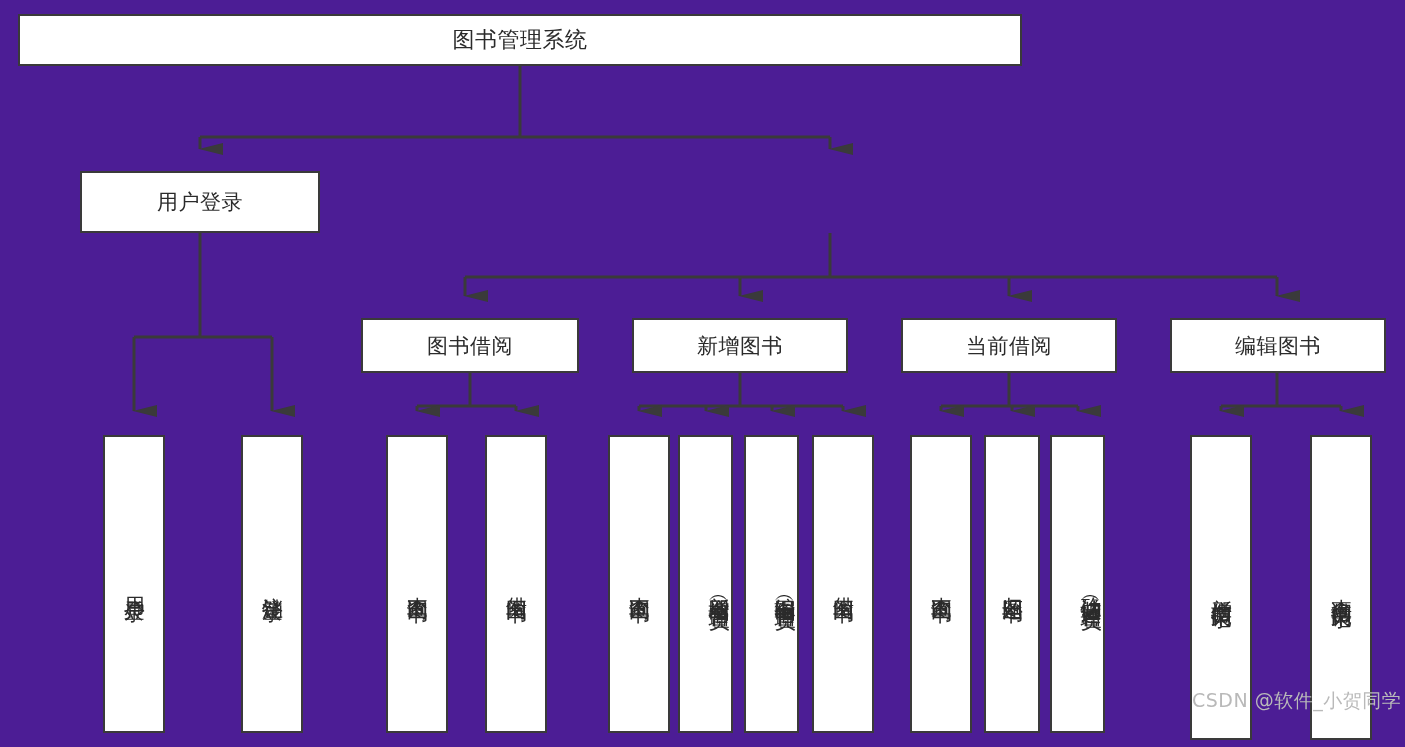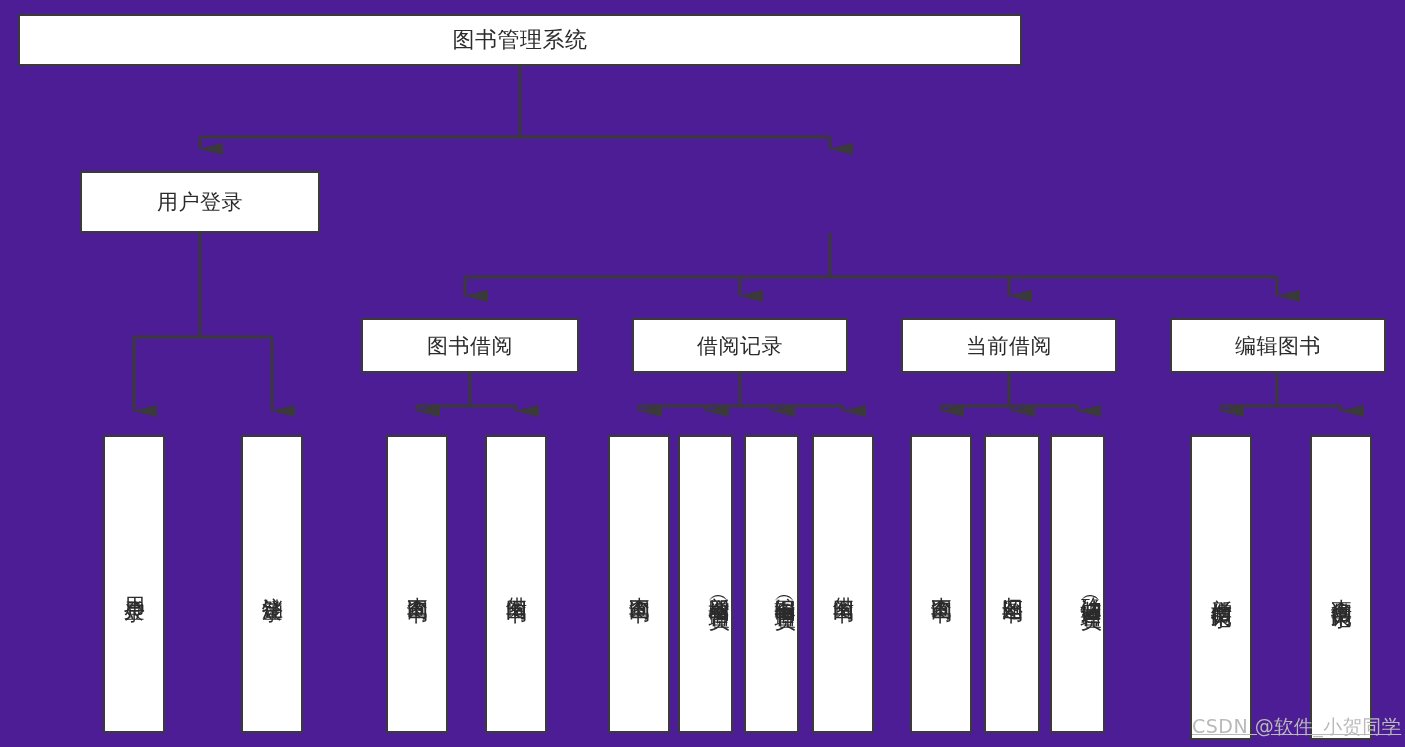--- a/index.html
+++ b/index.html
@@ -119,33 +119,33 @@
       <path d="M 1221 406 L 1221 411" marker-end="url(#arrow)"></path>
       <path d="M 1341 406 L 1341 411" marker-end="url(#arrow)"></path>
     </g>
   </svg>
 
   <div class="node h root" style="left: 18px; top: 14px; width: 1004px; height: 52px;">图书管理系统</div>
 
   <div class="node h" style="left: 80px; top: 171px; width: 240px; height: 62px;">用户登录</div>
 
   <div class="node h" style="left: 361px; top: 318px; width: 218px; height: 55px;">图书借阅</div>
-  <div class="node h" style="left: 632px; top: 318px; width: 216px; height: 55px;">借阅记录</div>
+  <div class="node h" style="left: 632px; top: 318px; width: 216px; height: 55px;">新增图书</div>
   <div class="node h" style="left: 901px; top: 318px; width: 216px; height: 55px;">当前借阅</div>
   <div class="node h" style="left: 1170px; top: 318px; width: 216px; height: 55px;">编辑图书</div>
 
   <div class="node v mid" style="left: 103px; top: 435px; width: 62px; height: 298px;">用户登录</div>
   <div class="node v mid" style="left: 241px; top: 435px; width: 62px; height: 298px;">注销登录</div>
   <div class="node v mid" style="left: 386px; top: 435px; width: 62px; height: 298px;">查询图书</div>
   <div class="node v mid" style="left: 485px; top: 435px; width: 62px; height: 298px;">借阅图书</div>
   <div class="node v mid" style="left: 608px; top: 435px; width: 62px; height: 298px;">查询图书</div>
   <div class="node v" style="left: 678px; top: 435px; width: 55px; height: 298px;">新增图书（管理员）</div>
   <div class="node v" style="left: 744px; top: 435px; width: 55px; height: 298px;">编辑图书（管理员）</div>
   <div class="node v mid" style="left: 812px; top: 435px; width: 62px; height: 298px;">借阅图书</div>
   <div class="node v mid" style="left: 910px; top: 435px; width: 62px; height: 298px;">查询图书</div>
   <div class="node v mid" style="left: 984px; top: 435px; width: 56px; height: 298px;">归还图书</div>
   <div class="node v" style="left: 1050px; top: 435px; width: 55px; height: 298px;">确认归还（管理员）</div>
   <div class="node v mid" style="left: 1190px; top: 435px; width: 62px; height: 305px;">新增借阅记录</div>
   <div class="node v mid" style="left: 1310px; top: 435px; width: 62px; height: 305px;">查询借阅记录</div>
 
-  <div class="watermark" style="left: 1192px; top: 714px; text-decoration: underline;">CSDN @软件_小贺同学</div>
+  <div class="watermark" style="left: 1192px; top: 688px;">CSDN @软件_小贺同学</div>
 
 </div>
 
 </body></html>

